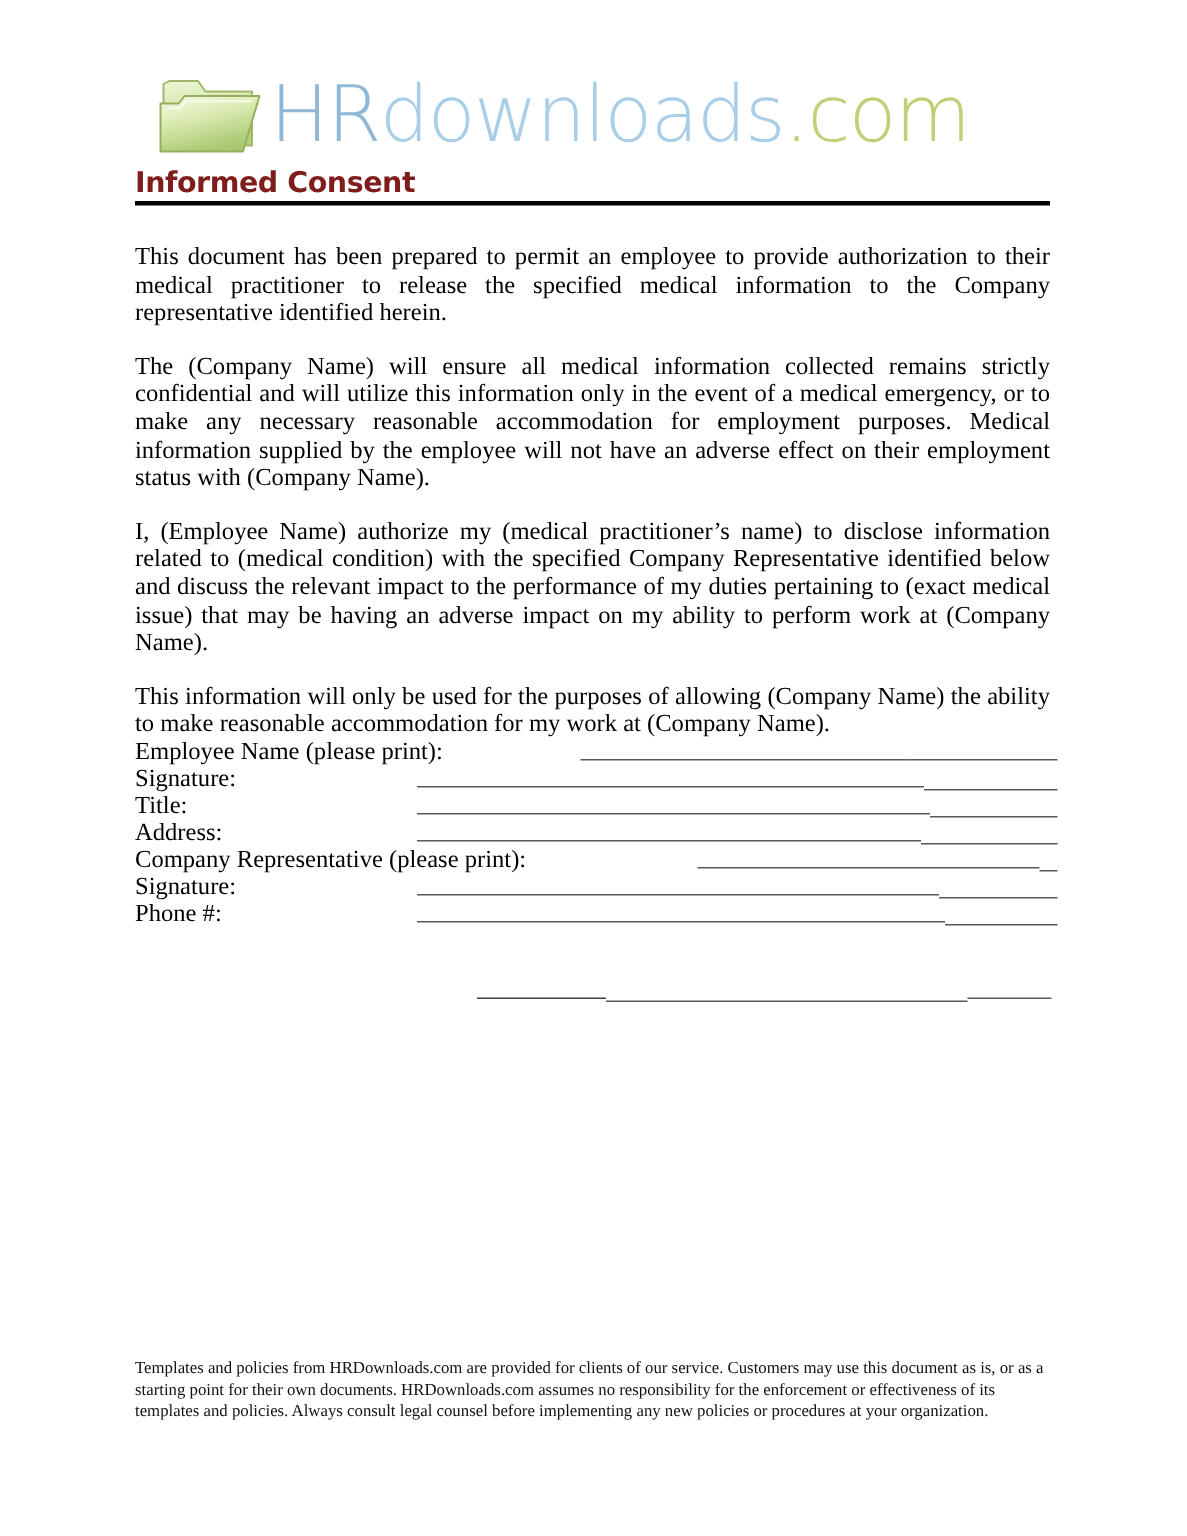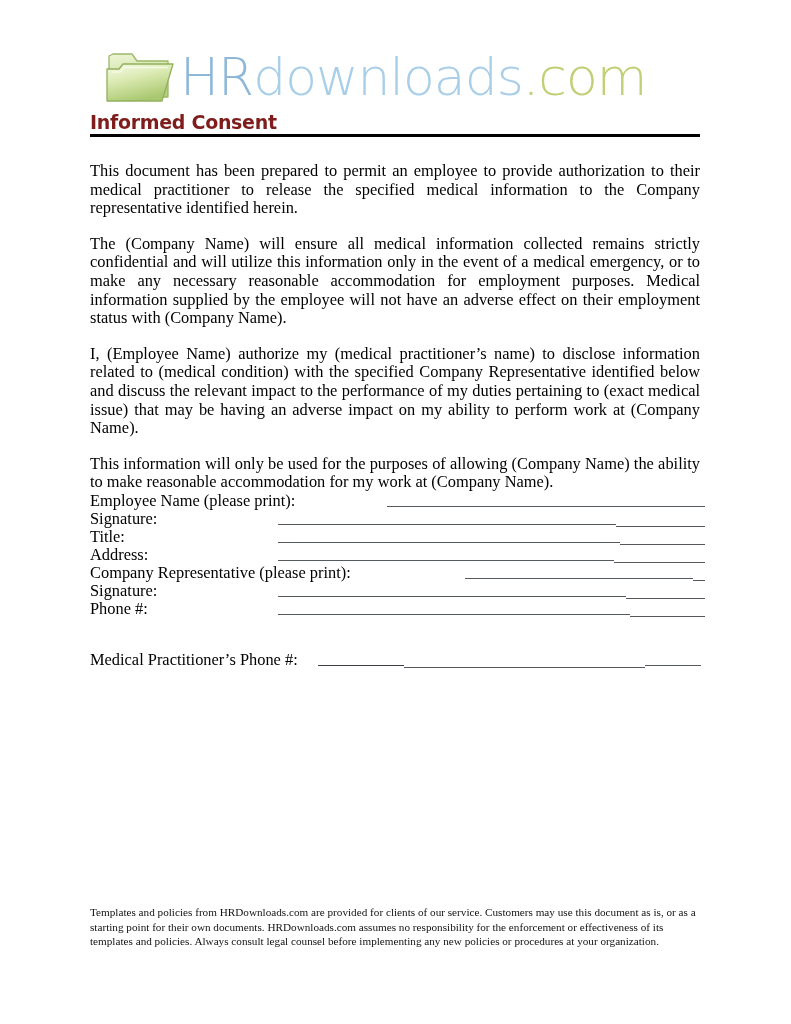--- a/index.html
+++ b/index.html
@@ -229,21 +229,20 @@
       <span class="rule" style="left:188px; width:352px;"></span>
       <span class="rule stub" style="left:540px; width:75px;"></span>
     </div>
 
   </div>
 
   <div class="fields group-physician">
 
 
     <div class="field-row">
-      <span class="field-label">Medical Practitioner’s Phone #:</span>
       <span class="rule thick" style="left:228px; width:86px;"></span>
       <span class="rule stub" style="left:314px; width:241px;"></span>
       <span class="rule" style="left:555px; width:56px;"></span>
     </div>
 
 
   </div>
 
   <div class="footer">
     <p>Templates and policies from HRDownloads.com are provided for clients of our service. Customers may use this document as is, or as a starting point for their own documents. HRDownloads.com assumes no responsibility for the enforcement or effectiveness of its templates and policies. Always consult legal counsel before implementing any new policies or procedures at your organization.</p>

